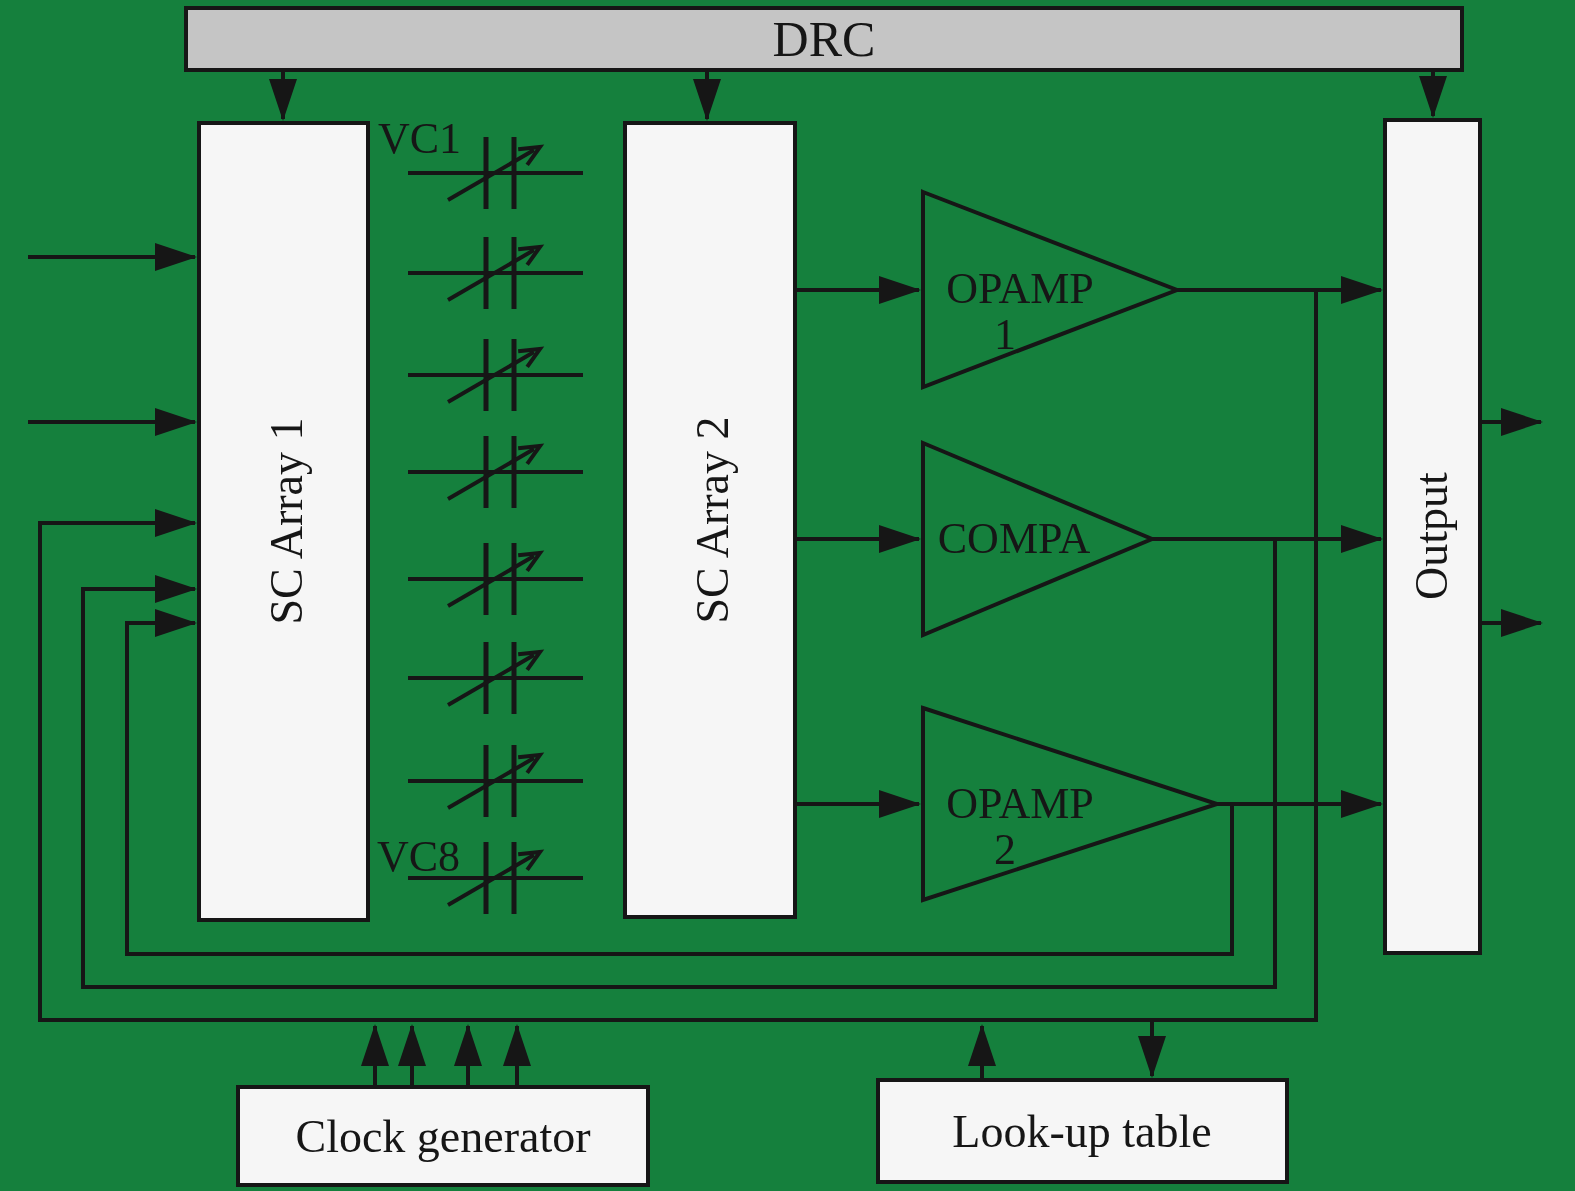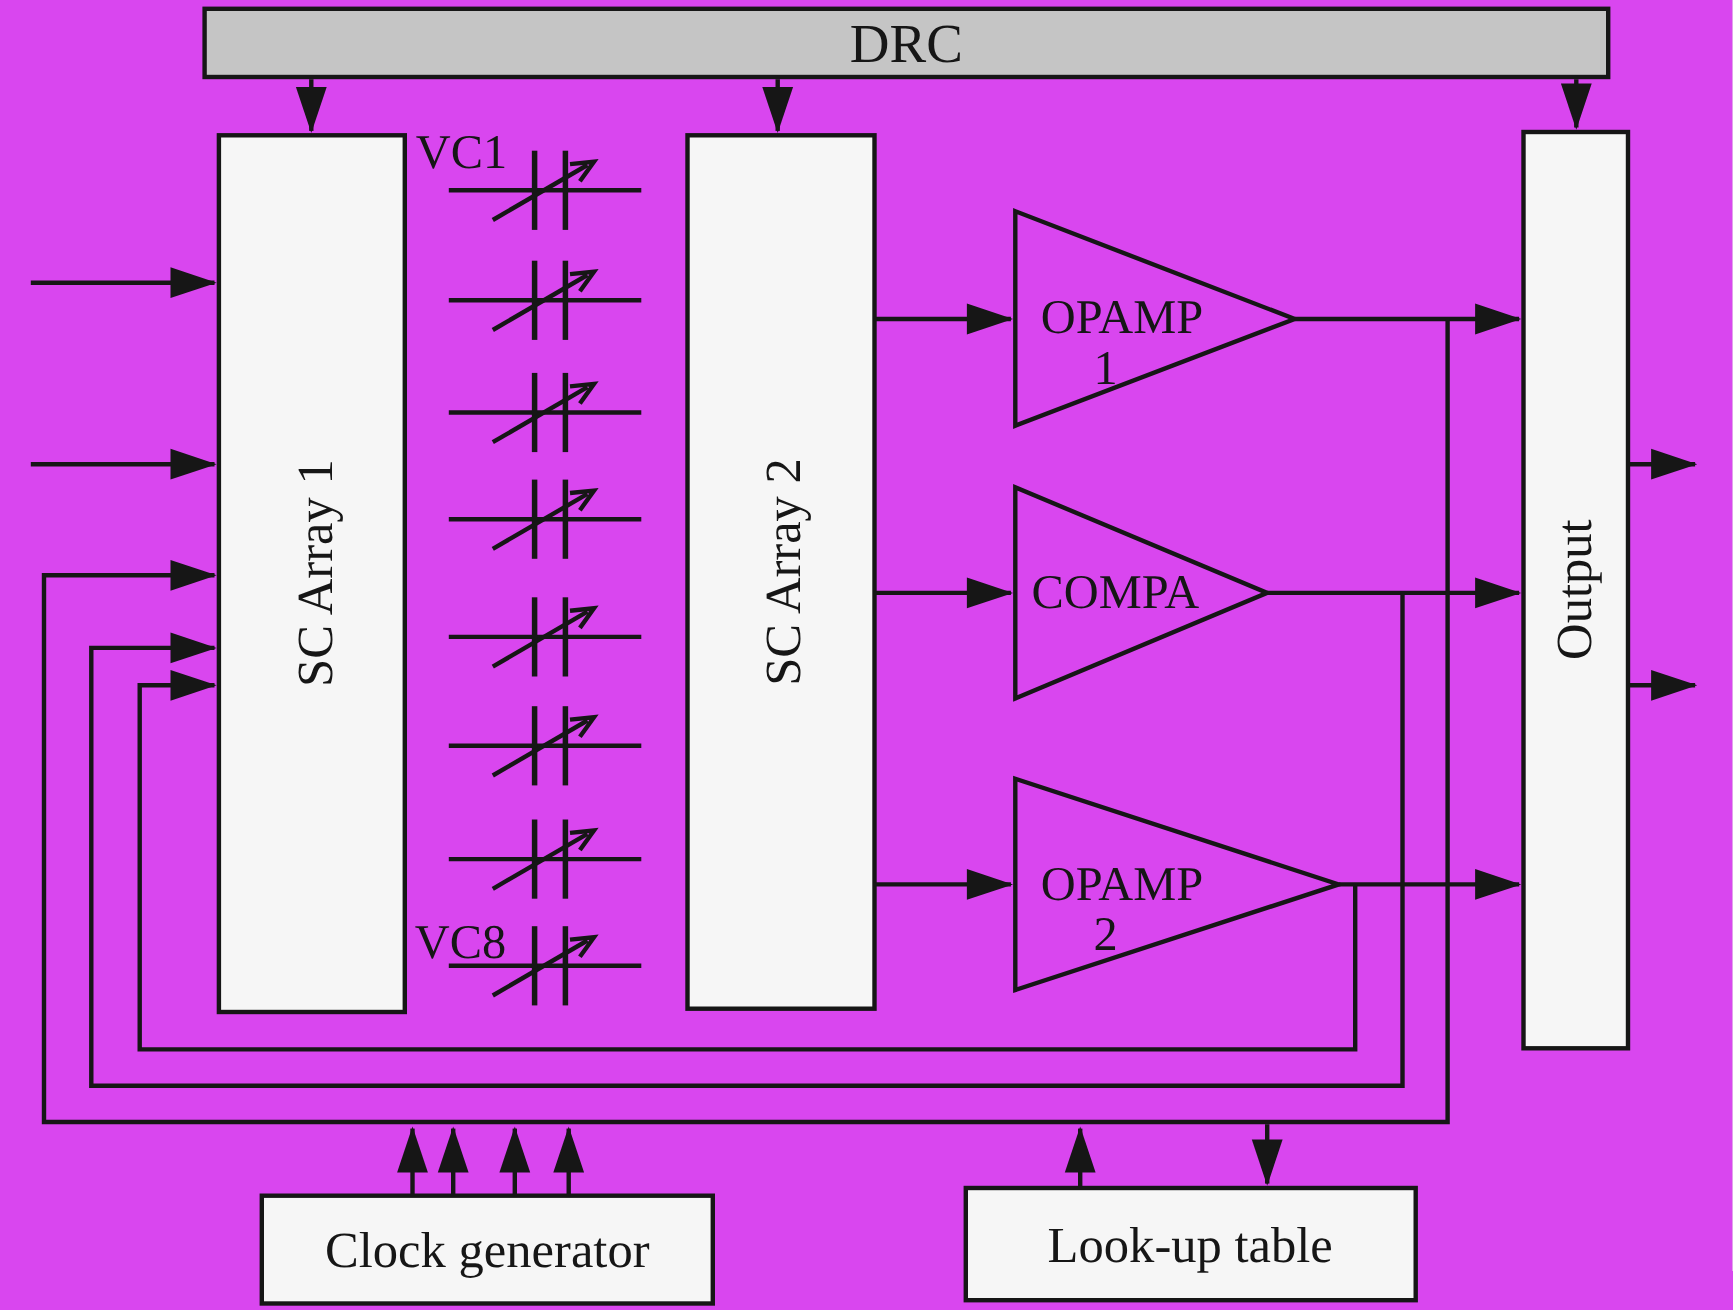--- a/index.html
+++ b/index.html
@@ -1,19 +1,19 @@
 <!DOCTYPE html>
 <html><head>
 <meta charset="utf-8">
 <style>
   html,body{margin:0;padding:0;background:#e9e9e9;}
   .stage{
     position:relative;
     width:1575px;height:1191px;
-    background:#d946ef;
+    background:#15803d;
     font-family:"Liberation Serif","DejaVu Serif",serif;
     overflow:hidden;
   }
   svg{display:block;}
   .wire{stroke:#161616;stroke-width:4;fill:none;}
   .wire-thick{stroke:#161616;stroke-width:5;fill:none;}
   .boxline{stroke:#161616;stroke-width:4;fill:none;}
   .boxfill{stroke:#161616;stroke-width:4;fill:#f6f6f6;}
   .drcfill{stroke:#161616;stroke-width:4;fill:#c5c5c5;}
   text{fill:#161616;font-family:"Liberation Serif","DejaVu Serif",serif;}

